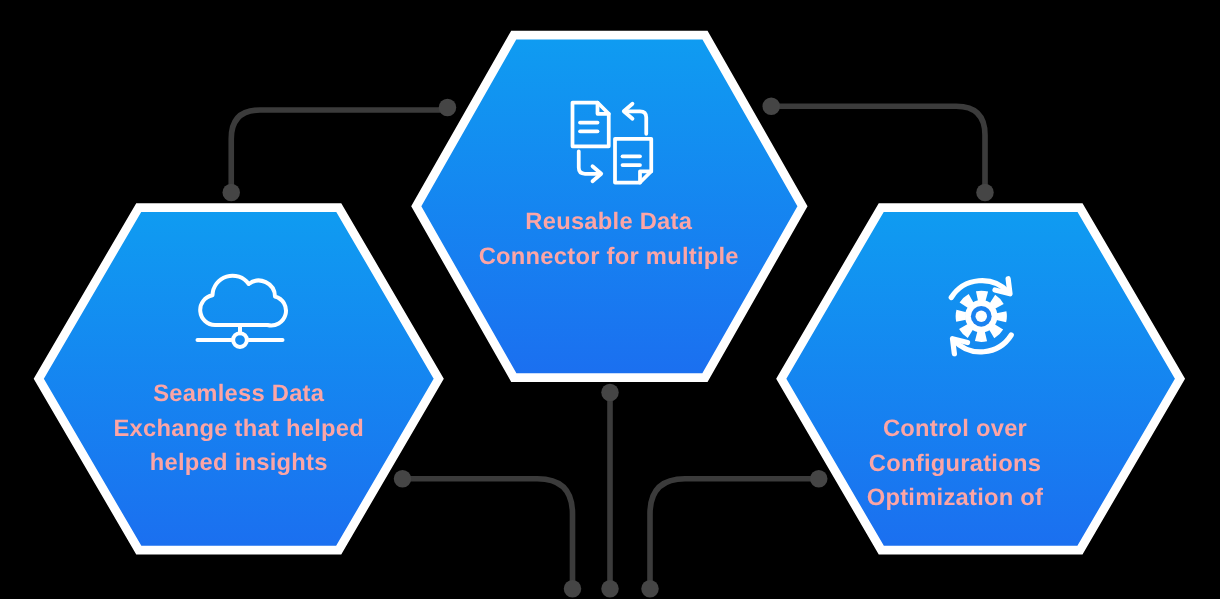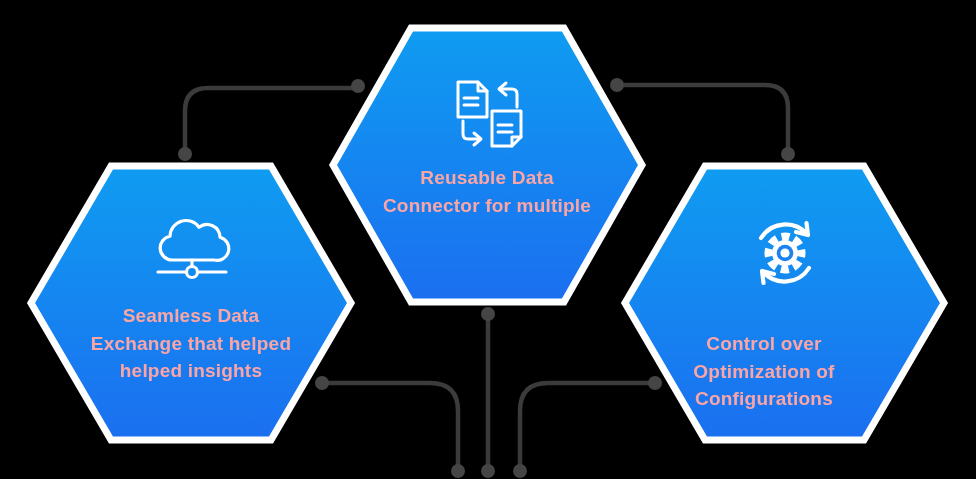--- a/index.html
+++ b/index.html
@@ -108,17 +108,17 @@
     <div>Seamless Data</div>
     <div>Exchange that helped</div>
     <div>helped insights</div>
   </div>
   <div class="hex-label pos-center">
     <div>Reusable Data</div>
     <div>Connector for multiple</div>
   </div>
   <div class="hex-label pos-right">
     <div>Control over</div>
+    <div>Configurations</div>
     <div>Optimization of</div>
-    <div>Configurations</div>
   </div>
 
 </div>
 
 </body></html>

